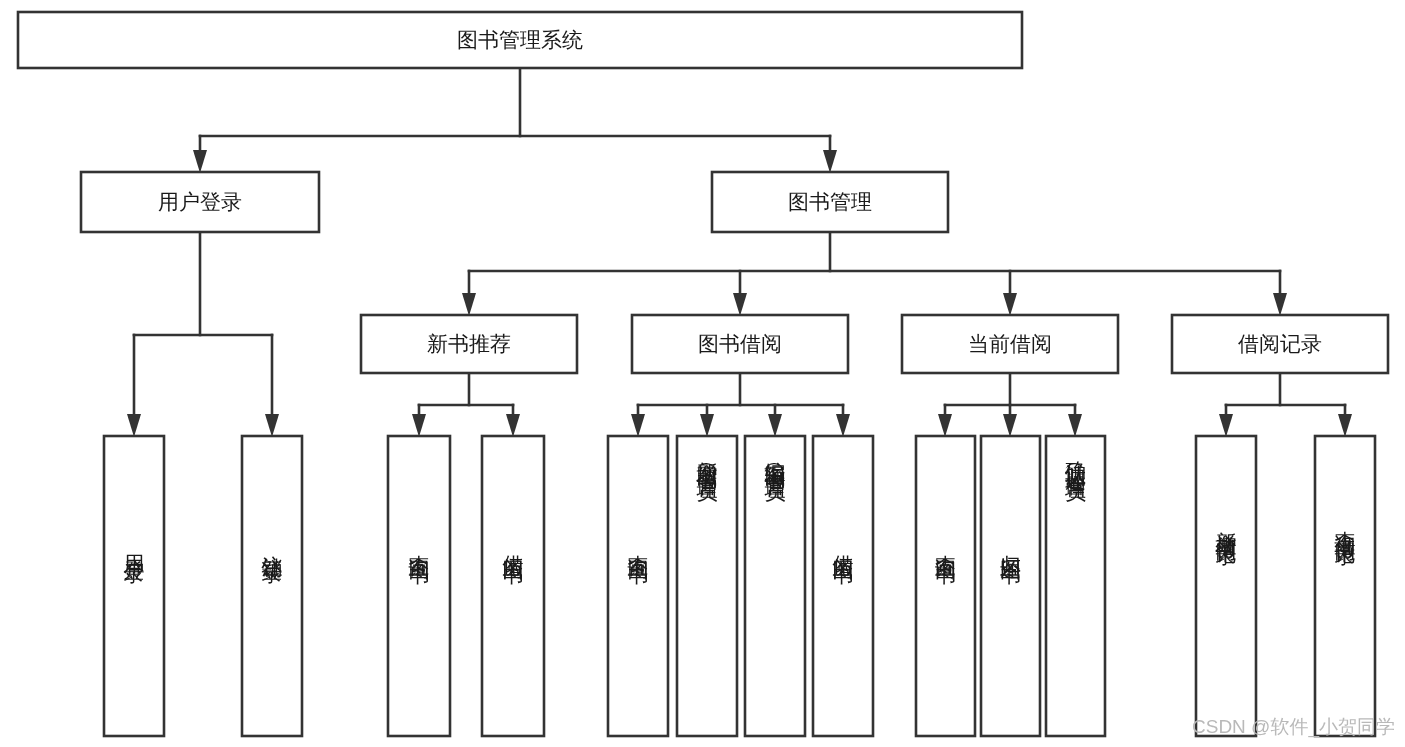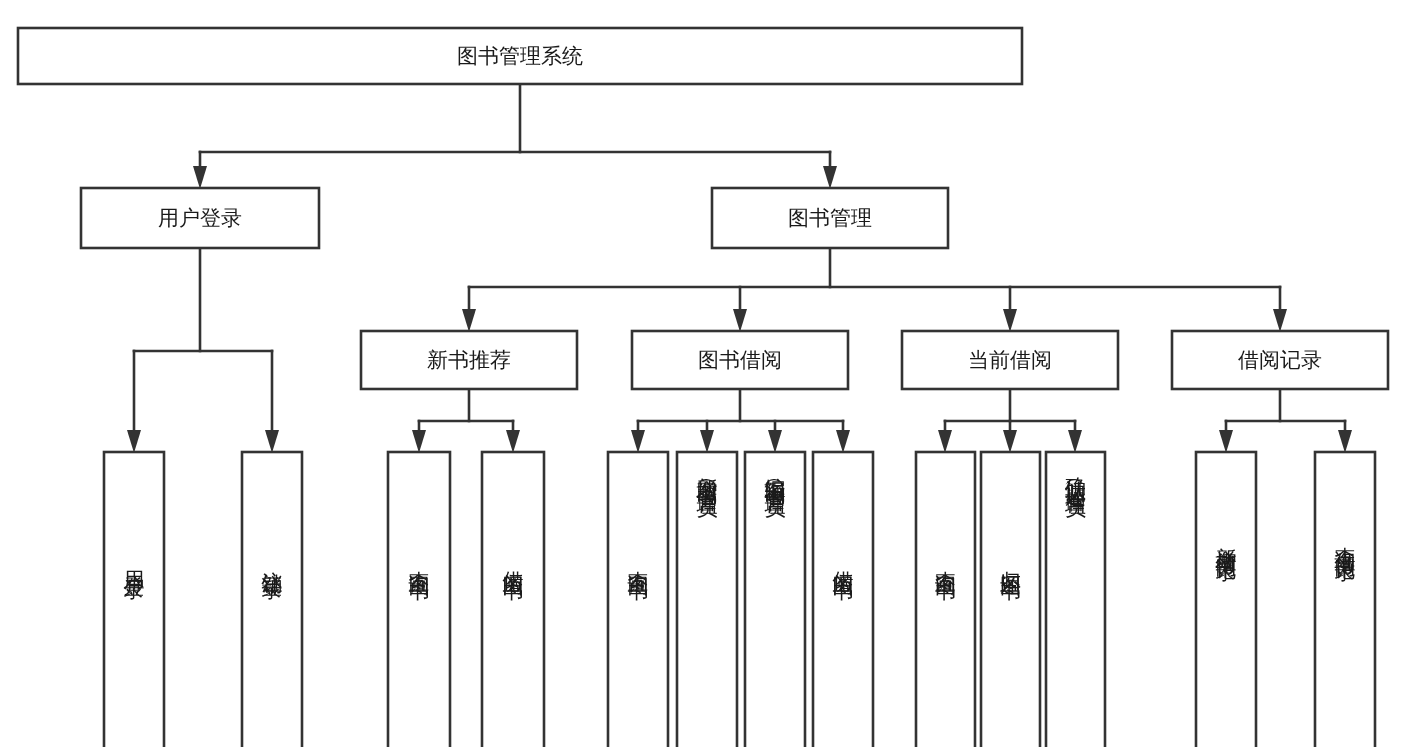--- a/index.html
+++ b/index.html
@@ -13,21 +13,20 @@
     height: 747px;
     font-family: "Liberation Sans", "DejaVu Sans", sans-serif;
     overflow: hidden;
     position: relative;
   }
   #diagram-root {
     position: relative;
     width: 1405px;
     height: 527px;
     background: #ffffff;
-    margin-top: 16px;
   }
   svg.diagram-canvas {
     position: absolute;
     left: 0;
     top: 0;
     width: 1405px;
     height: 747px;
     display: block;
   }
   .node-box {
@@ -181,13 +180,14 @@
       <div class="node-label-v" style="left: 627px; width: 22px; top: 538px; height: auto;">查询图书</div>
       <div class="node-label-v" style="left: 696px; width: 22px; top: 444px; height: 284px;">新增图书（管理员）</div>
       <div class="node-label-v" style="left: 764px; width: 22px; top: 444px; height: 284px;">编辑图书（管理员）</div>
       <div class="node-label-v" style="left: 832px; width: 22px; top: 538px; height: auto;">借阅图书</div>
       <div class="node-label-v" style="left: 934.5px; width: 22px; top: 538px; height: auto;">查询图书</div>
       <div class="node-label-v" style="left: 999.5px; width: 22px; top: 538px; height: auto;">归还图书</div>
       <div class="node-label-v" style="left: 1064.5px; width: 22px; top: 444px; height: 284px;">确认归还（管理员）</div>
       <div class="node-label-v" style="left: 1215px; width: 22px; top: 514px; height: auto;">新增借阅记录</div>
       <div class="node-label-v" style="left: 1334px; width: 22px; top: 514px; height: auto;">查询借阅记录</div>
     </div>
+  <div class="watermark" style="left: 1192px; top: 714px;">CSDN @软件_小贺同学</div>
 </div>
 
 </body></html>

